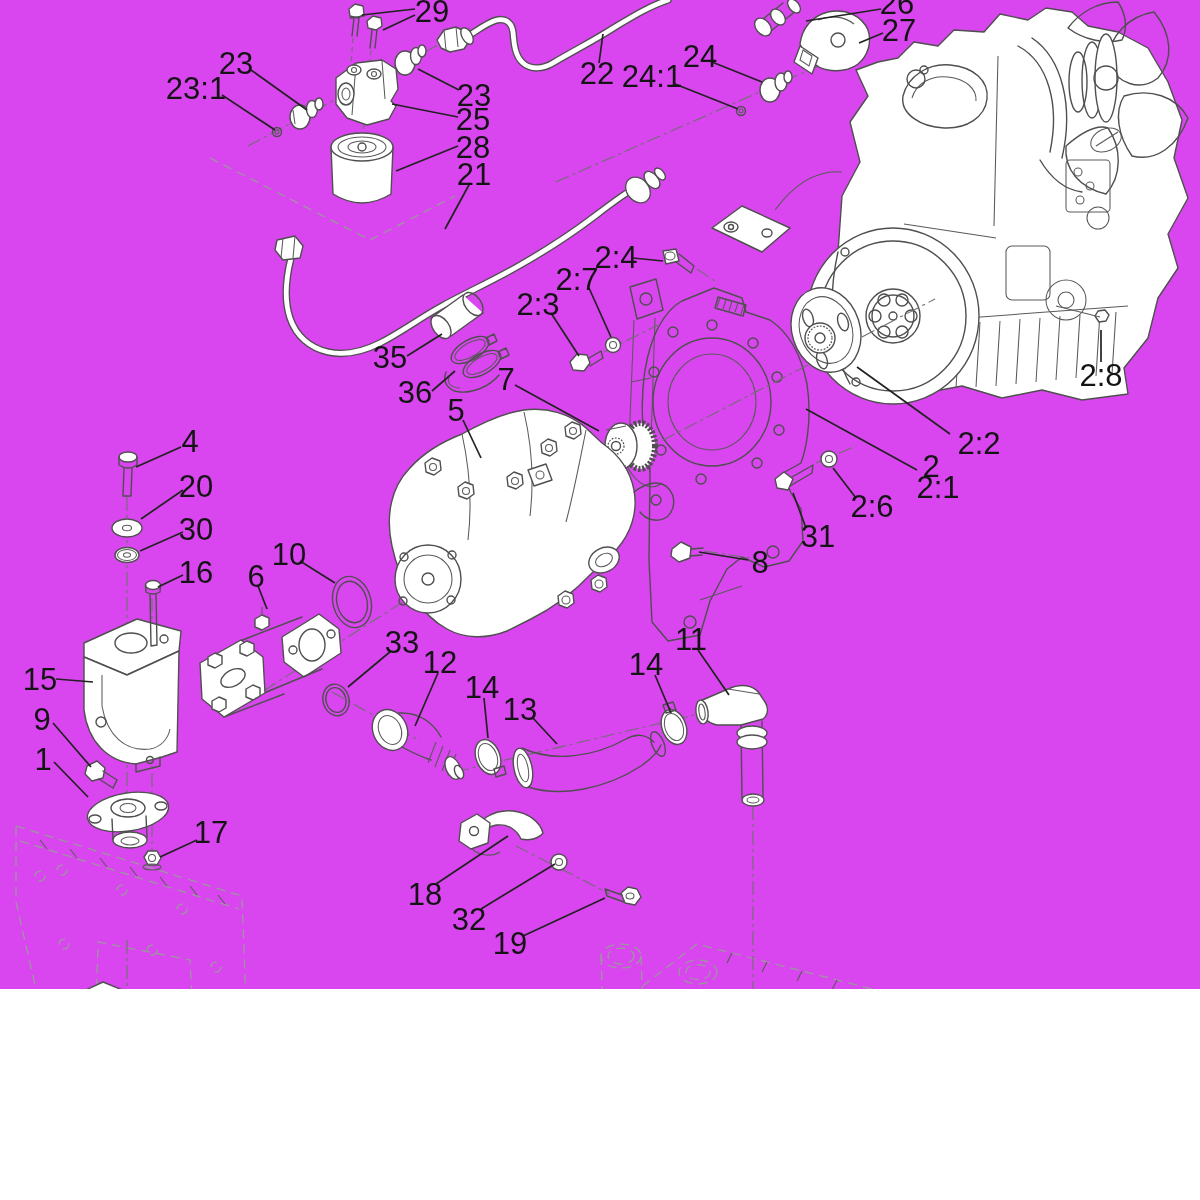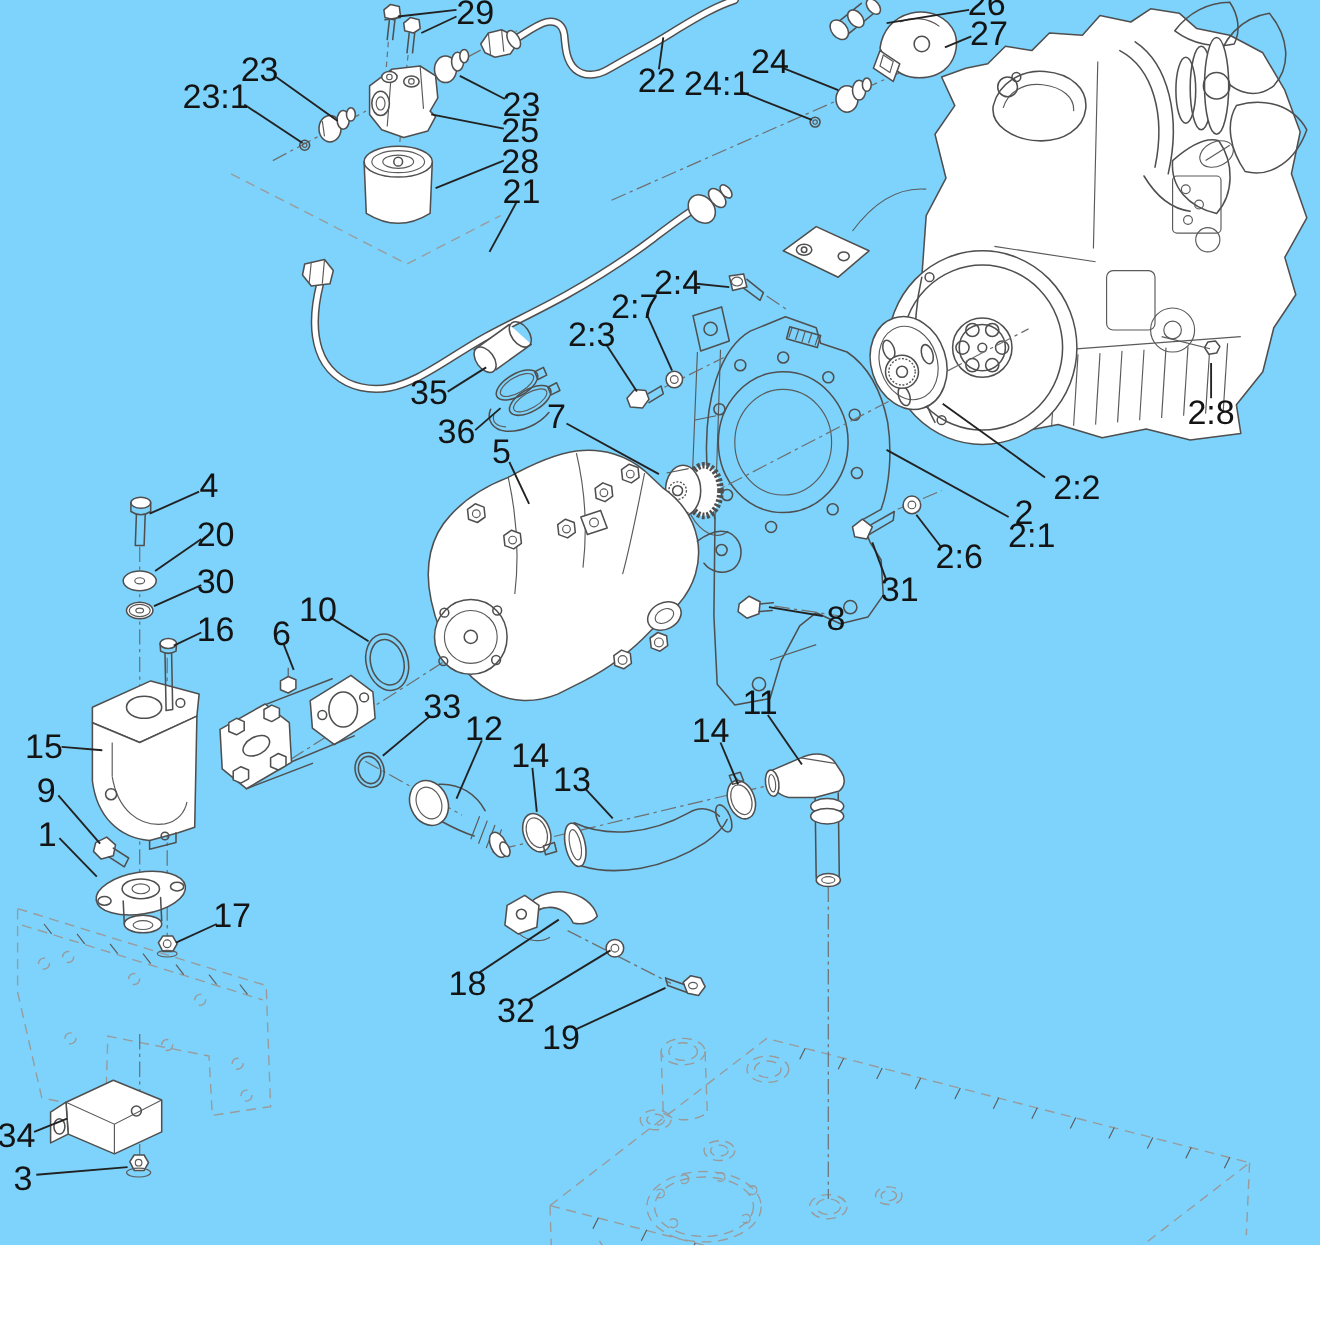--- a/index.html
+++ b/index.html
@@ -1,16 +1,16 @@
 <!DOCTYPE html>
 <html><head>
 <meta charset="utf-8">
 <style>
   html,body{margin:0;padding:0;background:#ffffff;}
-  #stage{position:relative;width:1200px;height:1132px;background:#7dd3fc;overflow:hidden;}
+  #stage{position:relative;width:1200px;height:989px;background:#d946ef;overflow:hidden;}
   #diagram{position:absolute;left:0;top:0;}
   #diagram text{font-family:"Liberation Sans", sans-serif;}
   .part{stroke:#4f4f4f;stroke-width:1.4;fill:none;stroke-linecap:round;stroke-linejoin:round;}
   .partw{stroke:#4f4f4f;stroke-width:1.4;fill:#ffffff;stroke-linejoin:round;}
   .thin{stroke:#5a5a5a;stroke-width:1.05;fill:none;}
   .phantom{stroke:#9a9a9a;stroke-width:1.25;fill:none;stroke-dasharray:9,6;}
   .cline{stroke:#6f6f6f;stroke-width:1.1;fill:none;stroke-dasharray:14,4,3,4;}
   .dash{stroke:#6f6f6f;stroke-width:1.1;fill:none;stroke-dasharray:5,4;}
   .hose-o{stroke:#4f4f4f;stroke-width:7.5;fill:none;stroke-linecap:round;}
   .hose-i{stroke:#ffffff;stroke-width:4.8;fill:none;stroke-linecap:round;}

